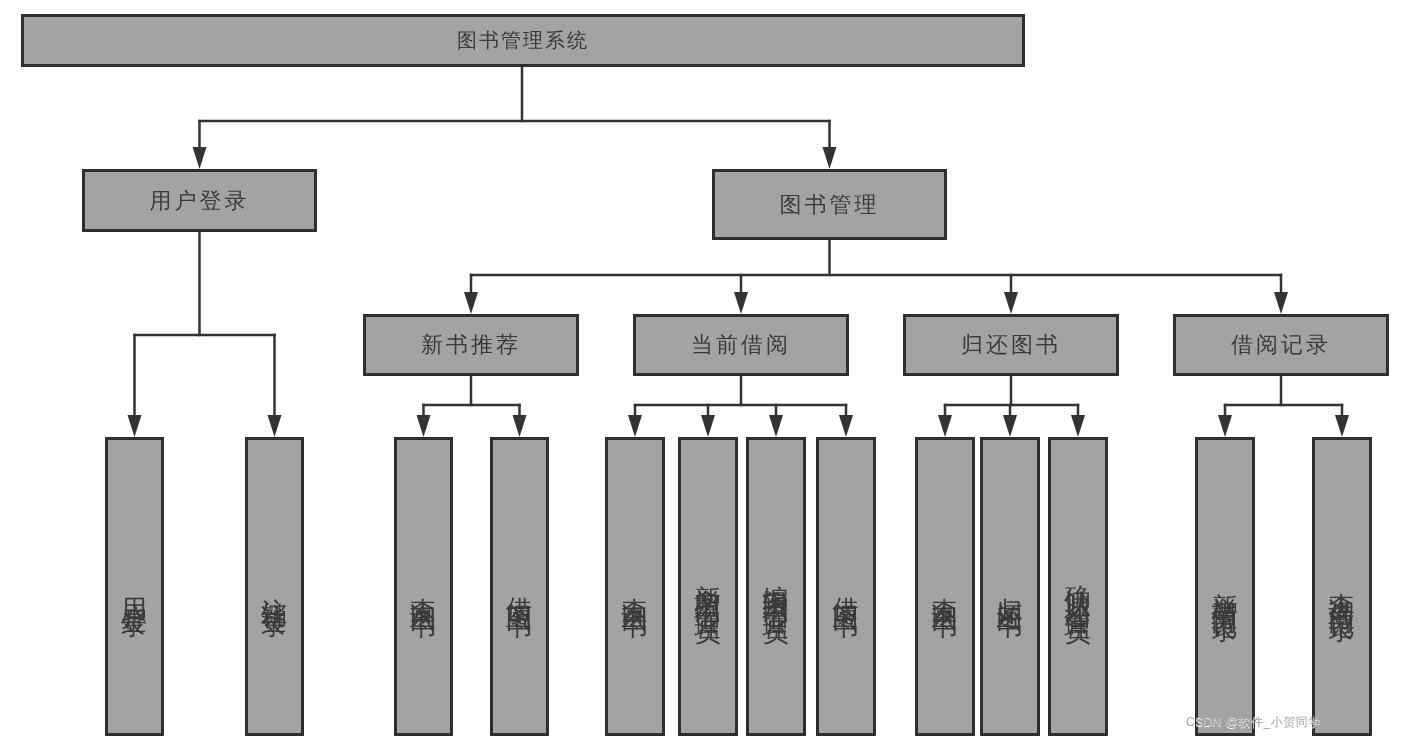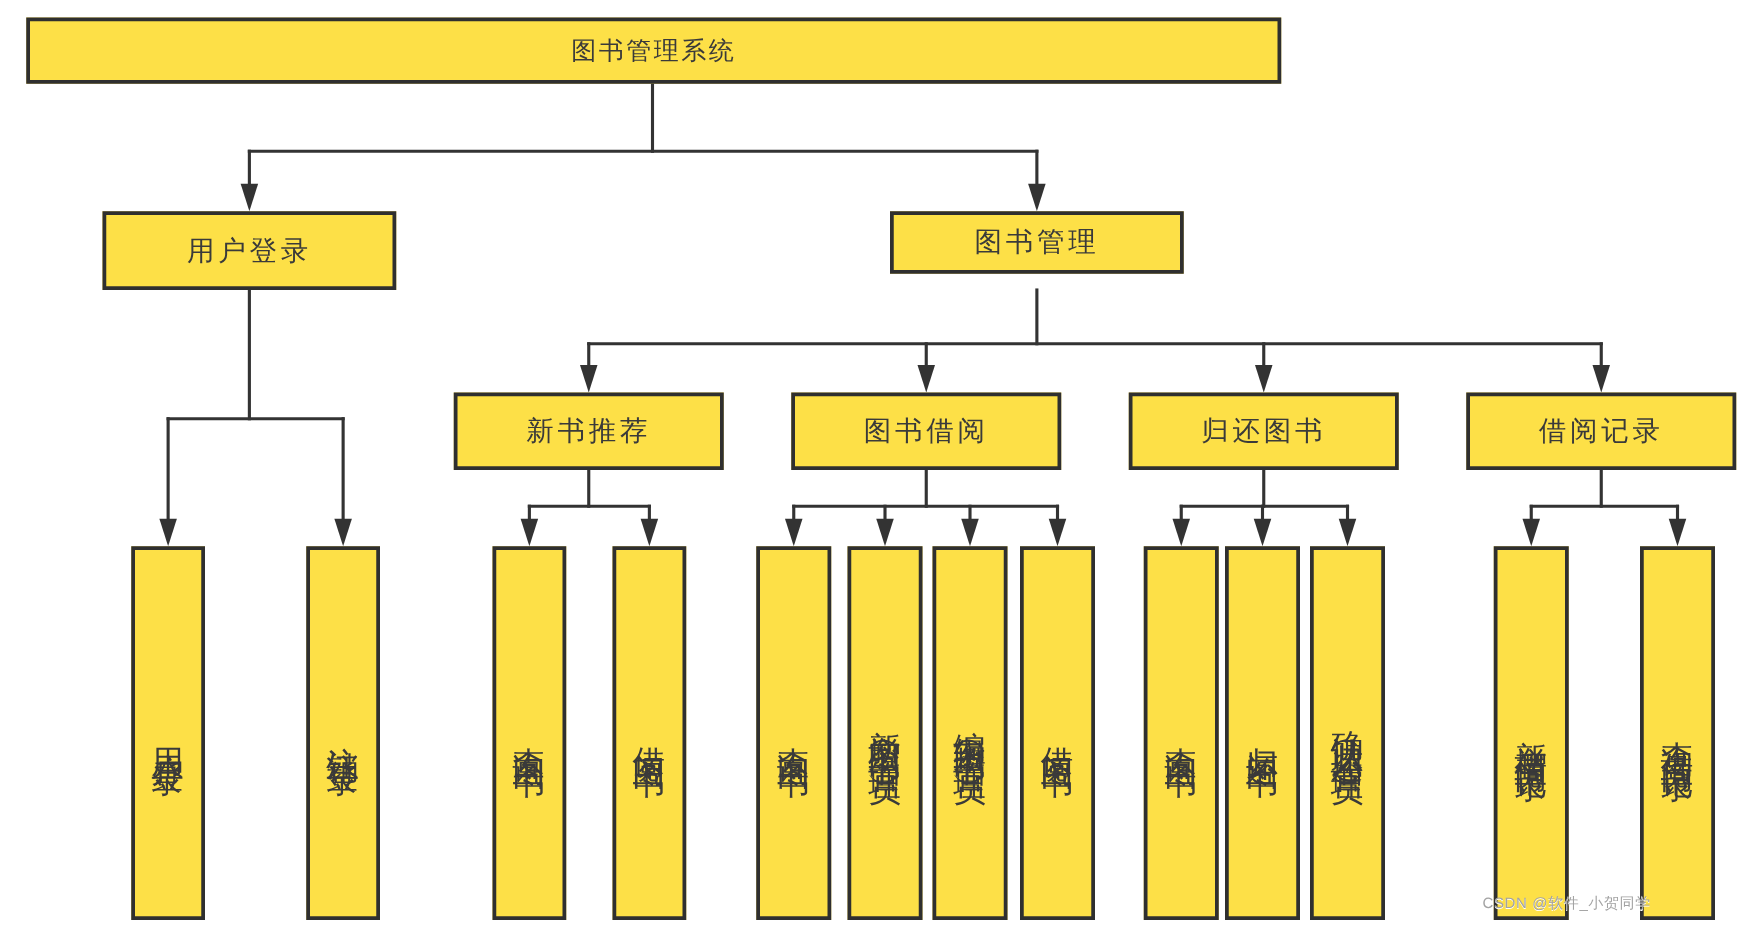--- a/index.html
+++ b/index.html
@@ -9,39 +9,39 @@
     background:#ffffff;
     font-family:"Liberation Sans",sans-serif;
     overflow:hidden;
   }
   .connectors{position:absolute;left:0;top:0;width:1405px;height:747px;}
   .connectors path{stroke:#333333;stroke-width:2.5;fill:none;stroke-linecap:square;}
   .connectors polygon{fill:#333333;stroke:none;}
   .box{
     position:absolute;
     box-sizing:border-box;
-    background:#fde047;
+    background:#a3a3a3;
     border:3px solid #2f2f2f;
     display:flex;align-items:center;justify-content:center;
     color:#3a3a3a;
   }
   .box.h span{font-size:22px;letter-spacing:3px;white-space:nowrap;}
   .box.root span{font-size:20px;letter-spacing:2px;}
   .box.v span{
     writing-mode:vertical-rl;
     text-orientation:mixed;
     font-size:26px;
     letter-spacing:5px;
     line-height:1;
   }
   
   .n-root{left:21px;top:14px;width:1004px;height:53px;}
   
   .n-l2-0{left:82px;top:169px;width:235px;height:63px;}
-  .n-l2-1{left:712px;top:169px;width:235px;height:50px;}
+  .n-l2-1{left:712px;top:169px;width:235px;height:71px;}
   
   .l3{top:314px;height:62px;width:216px;}
   .n-l3-0{left:363px;}
   .n-l3-1{left:633px;}
   .n-l3-2{left:903px;}
   .n-l3-3{left:1173px;}
   
   .leaf{top:437px;height:299px;}
   .n-a0{left:105px;width:59px;}
   .n-a1{left:245px;width:59px;}
@@ -155,21 +155,21 @@
     <span>用户登录</span>
   </div>
   <div class="box h n-l2-1">
     <span>图书管理</span>
   </div>
 
   <div class="box h l3 n-l3-0">
     <span>新书推荐</span>
   </div>
   <div class="box h l3 n-l3-1">
-    <span>图书借阅</span>
+    <span>当前借阅</span>
   </div>
   <div class="box h l3 n-l3-2">
     <span>归还图书</span>
   </div>
   <div class="box h l3 n-l3-3">
     <span>借阅记录</span>
   </div>
 
   <div class="box v leaf n-a0">
     <span>用户登录</span>

